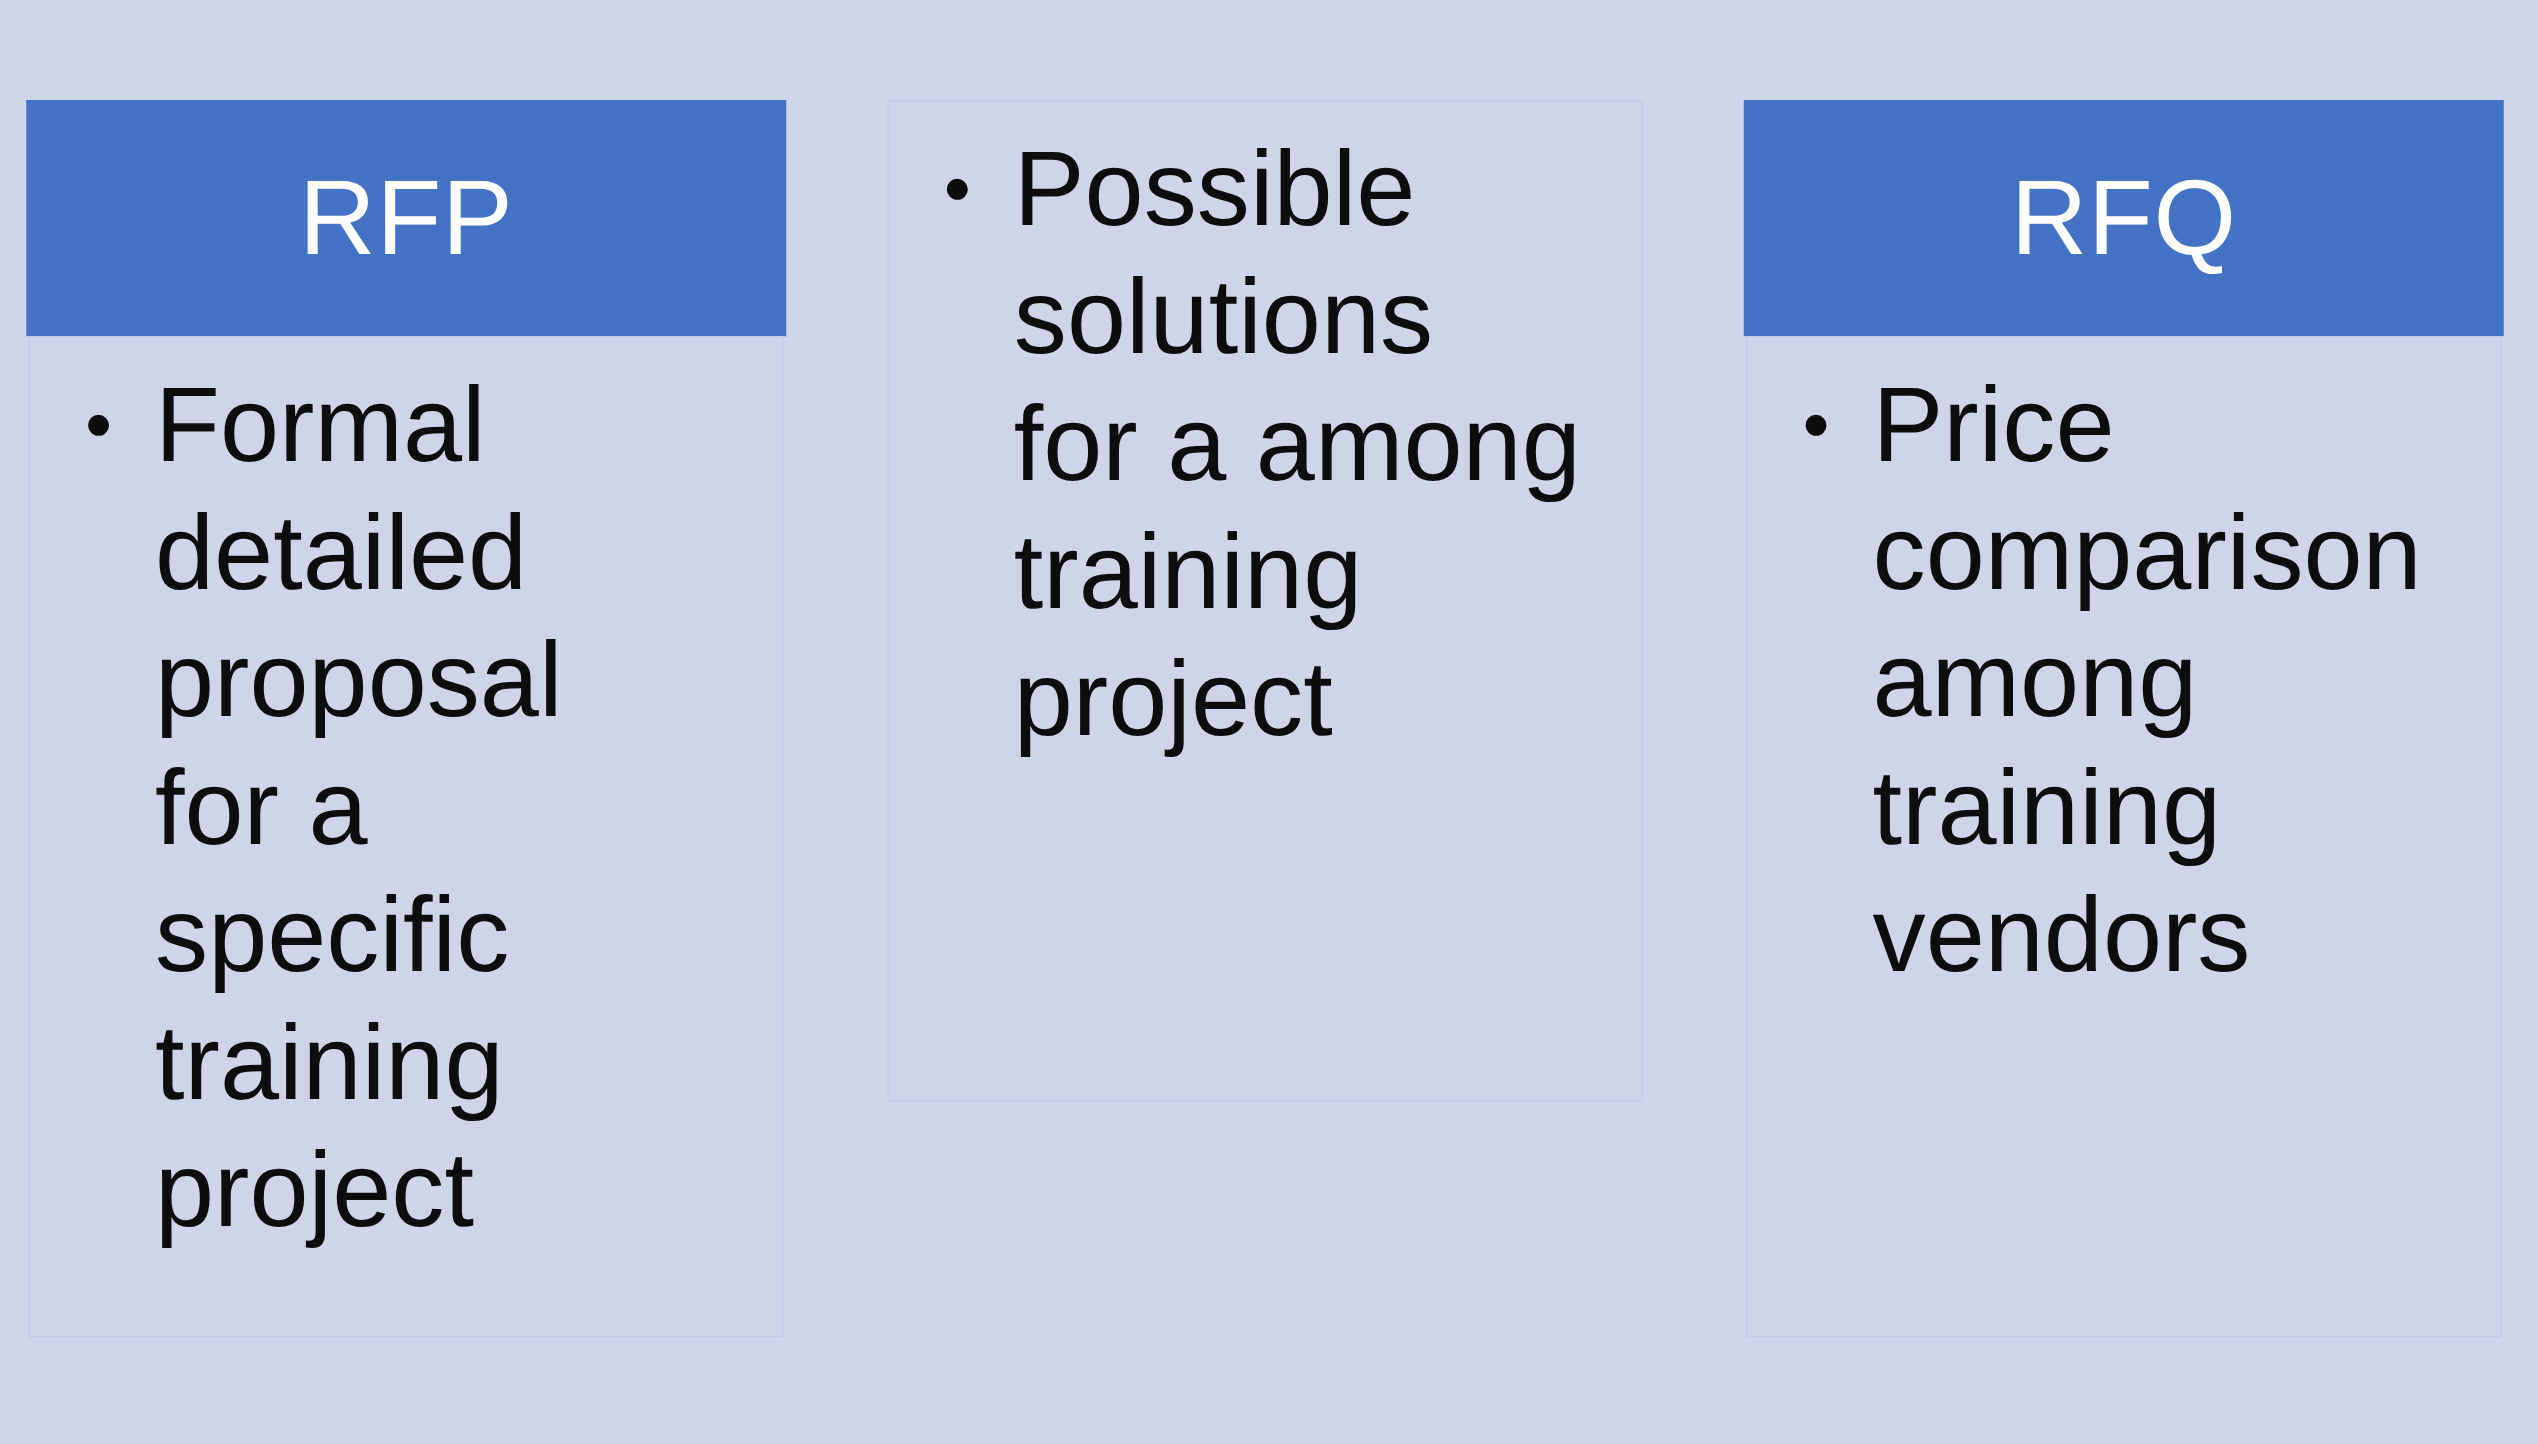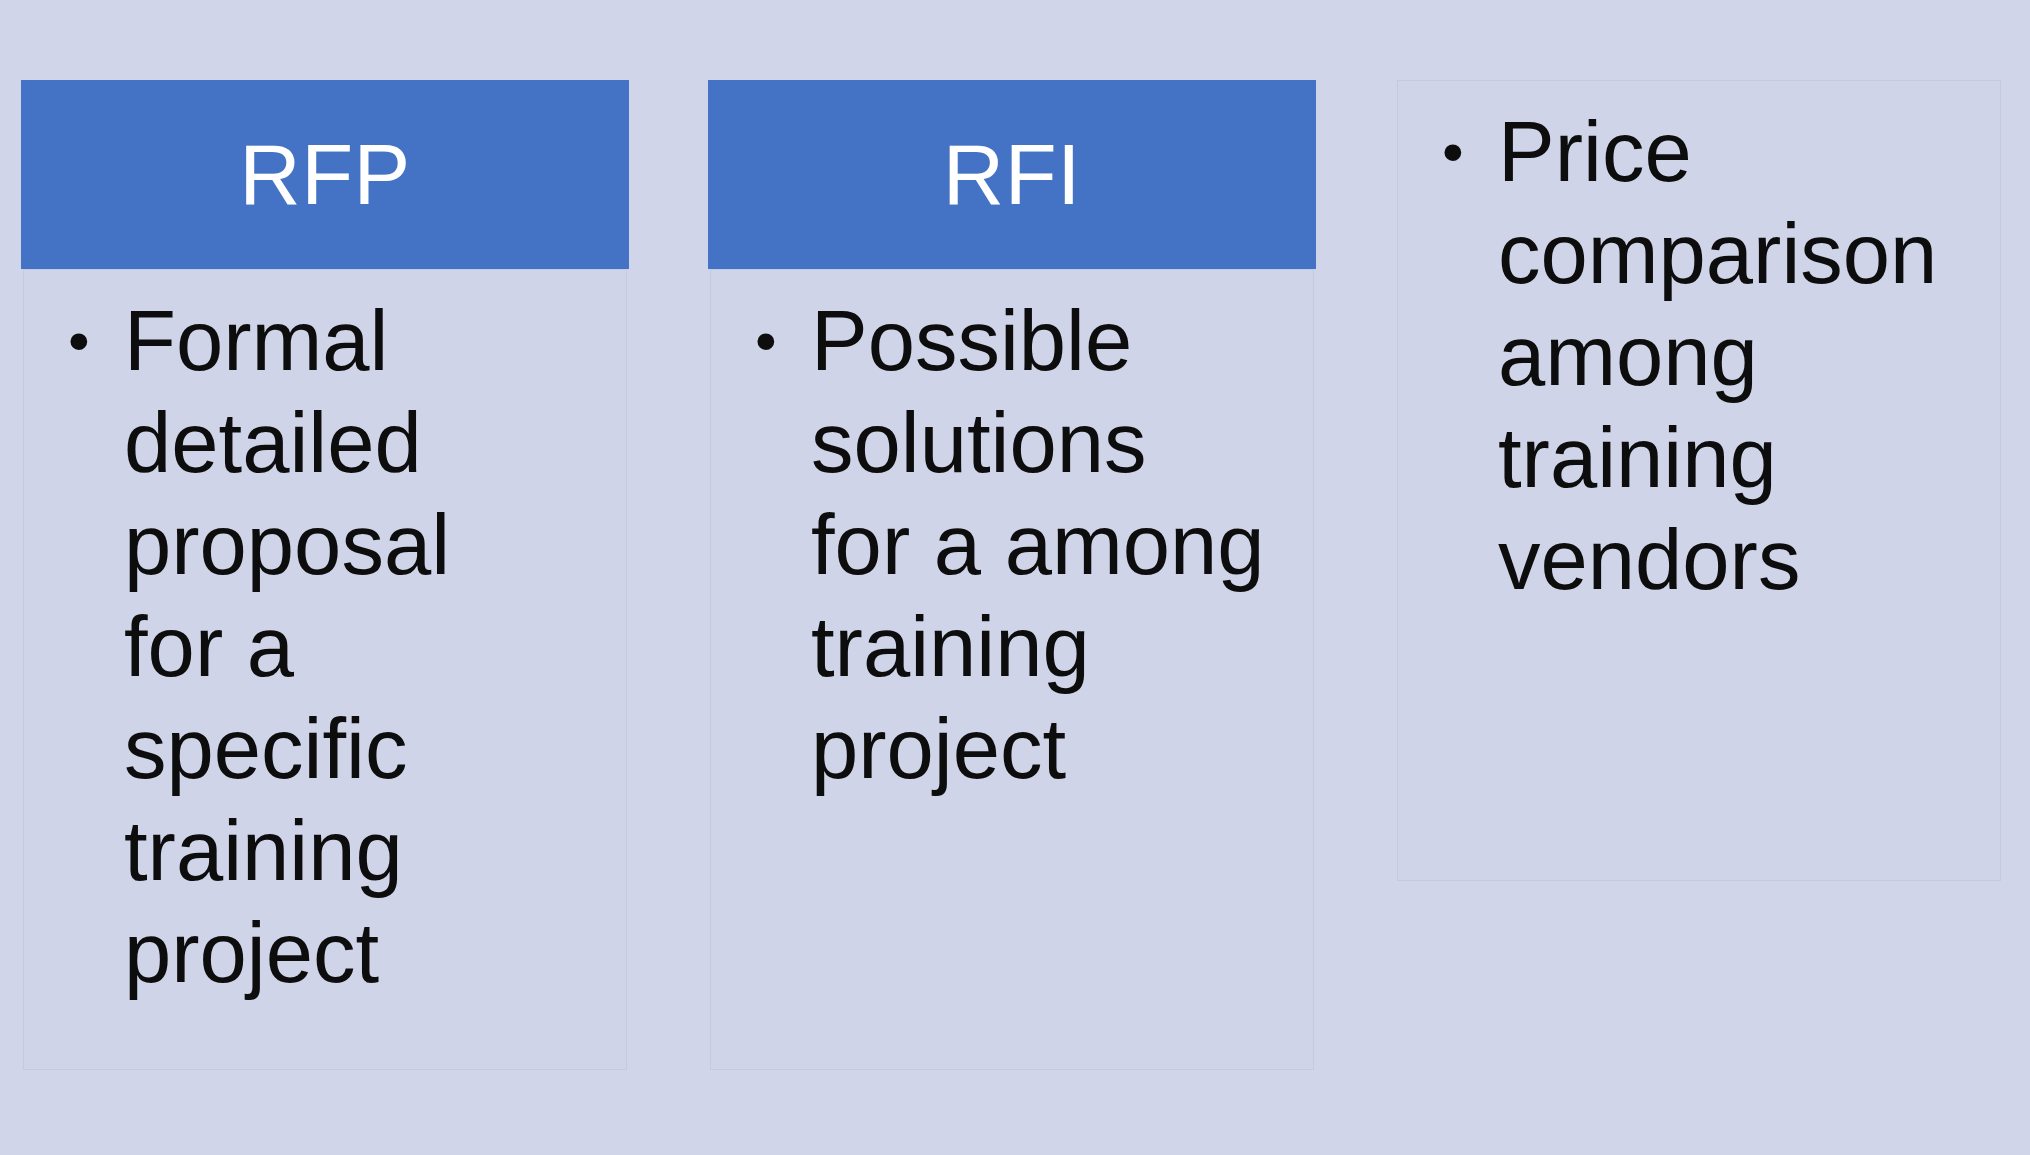--- a/index.html
+++ b/index.html
@@ -86,36 +86,36 @@
 proposal
 for a
 specific
 training
 project</span>
       </div>
     </div>
   </div>
 
   <div class="column">
-    <div class="col-header">
-      <span>RFI</span>
-    </div>
     <div class="col-body">
       <div class="bullet-item">
         <span class="bullet-dot">•</span>
         <span class="bullet-text">Possible
 solutions
 for a among
 training
 project</span>
       </div>
     </div>
   </div>
 
   <div class="column">
+    <div class="col-header">
+      <span>RFQ</span>
+    </div>
     <div class="col-body">
       <div class="bullet-item">
         <span class="bullet-dot">•</span>
         <span class="bullet-text">Price
 comparison
 among
 training
 vendors</span>
       </div>
     </div>

